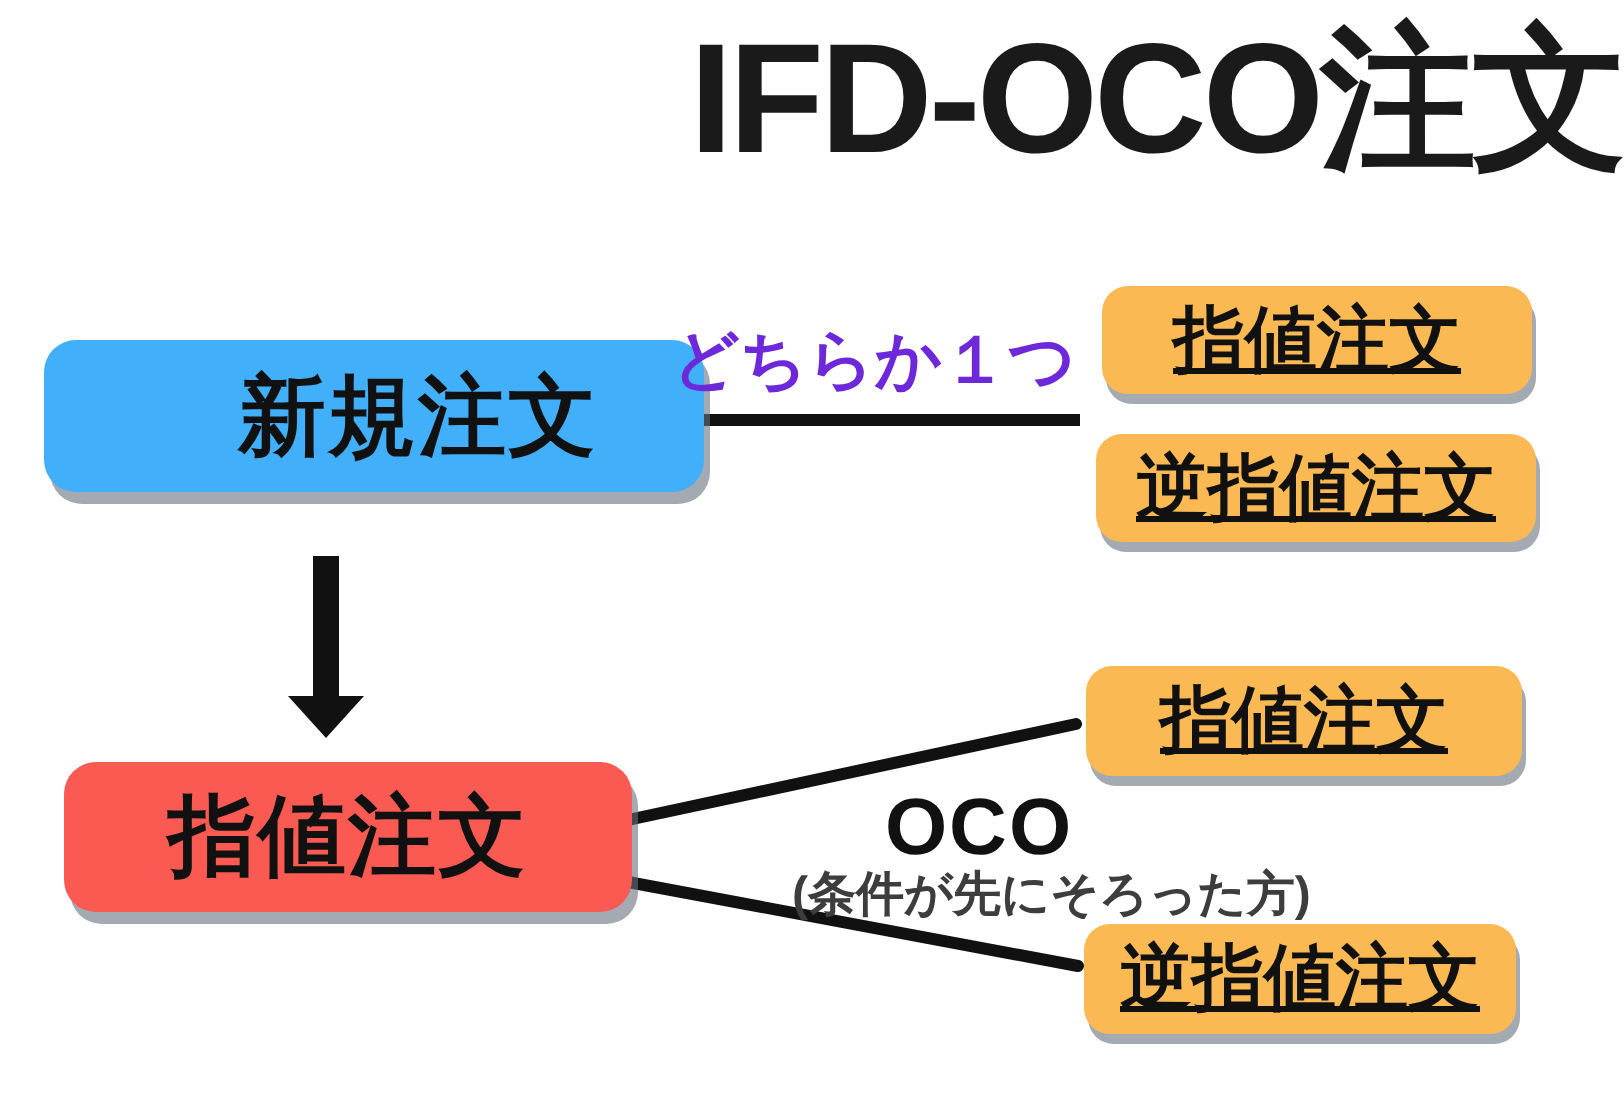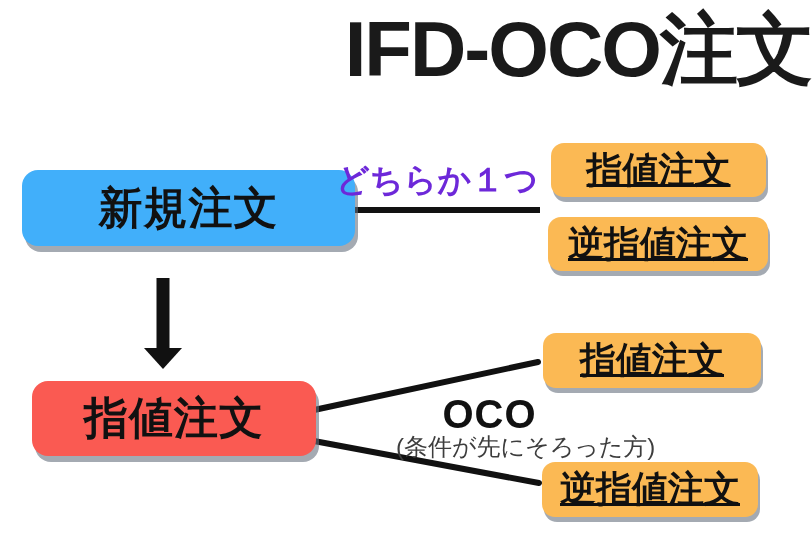--- a/index.html
+++ b/index.html
@@ -46,21 +46,21 @@
   .node-child {
     font-size: 36px;
     border-radius: 13px;
     box-shadow: 2px 5px 0 rgba(104, 114, 126, 0.6);
     text-decoration: underline;
   }
   .node-new     { background: var(--color-new_order, #41affa); }
   .node-settle  { background: var(--color-settlement_order, #fa5a52); }
   .node-orange  { background: var(--color-child_order, #fbb954); }
 
-  #box-new     { left: 22px;  top: 170px; width: 333px; height: 76px; }
+  #box-new     { left: 22px;  top: 170px; width: 286px; height: 76px; padding-left: 44px; }
   #box-settle  { left: 32px;  top: 381px; width: 284px; height: 75px; }
   #box-top-limit    { left: 551px; top: 143px; width: 215px; height: 54px; }
   #box-top-stop     { left: 548px; top: 217px; width: 220px; height: 54px; }
   #box-bottom-limit { left: 543px; top: 333px; width: 218px; height: 55px; }
   #box-bottom-stop  { left: 542px; top: 462px; width: 216px; height: 55px; }
 
   .connectors {
     position: absolute;
     left: 0;
     top: 0;
@@ -92,21 +92,21 @@
     white-space: nowrap;
     margin-left: 44px;
   }
   .note-oco-detail {
     position: absolute;
     left: 396px;
     top: 431px;
     width: 250px;
     text-align: center;
     font-size: 24px;
-    font-weight: 400;
+    font-weight: 700;
     color: #3d3d3d;
     white-space: nowrap;
   }
 </style>
 </head>
 <body>
 
 <div class="canvas">
 
   <svg class="connectors" viewBox="0 0 812 554" xmlns="http://www.w3.org/2000/svg">

